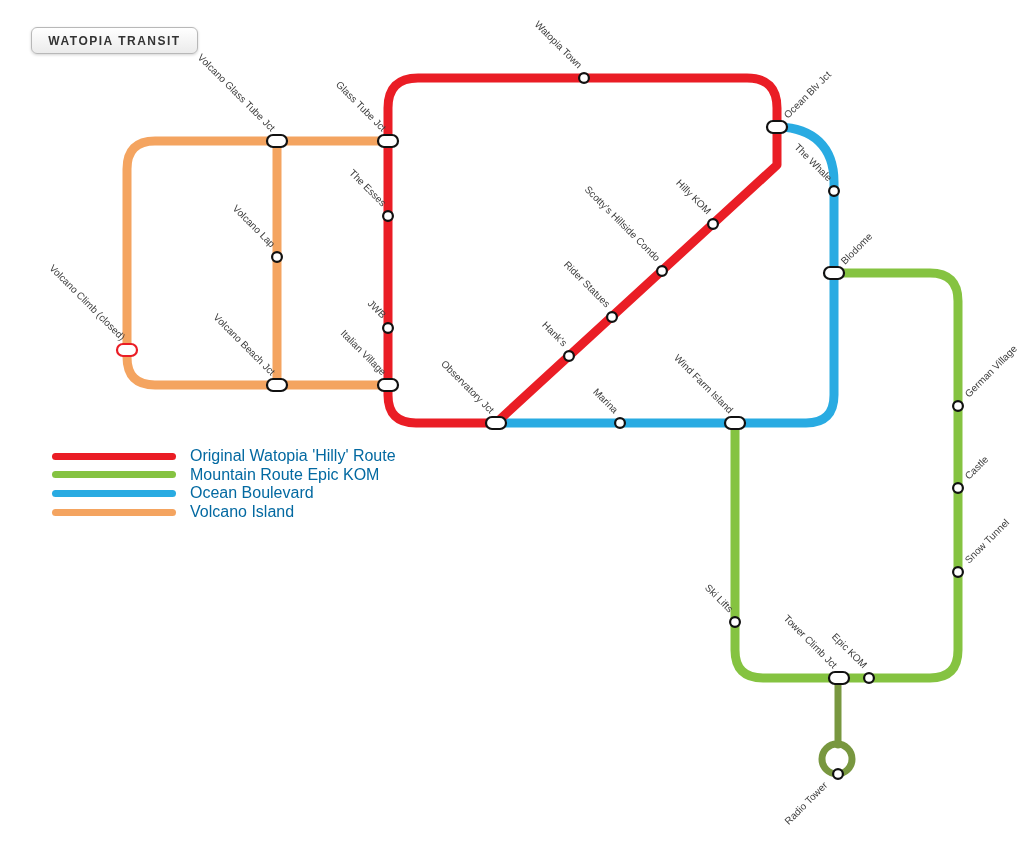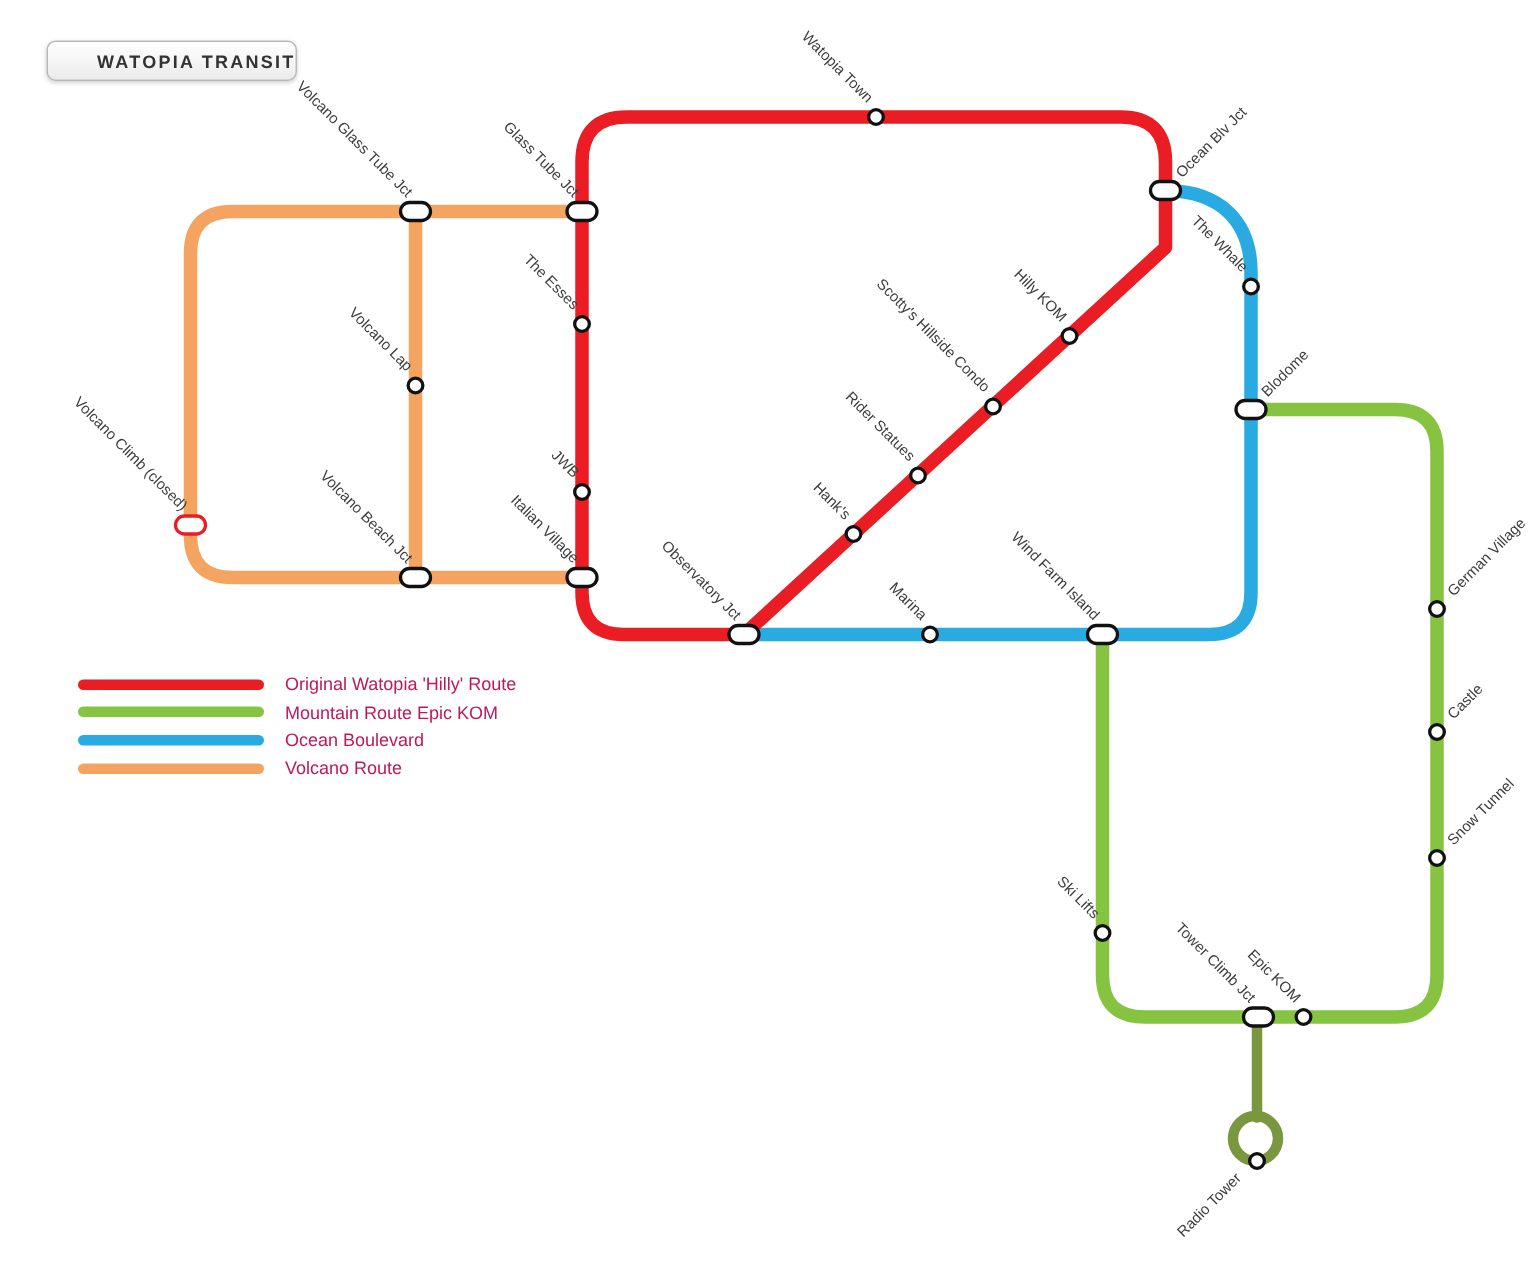--- a/index.html
+++ b/index.html
@@ -5,26 +5,26 @@
   html,body{margin:0;padding:0;background:#fff;}
   #stage{position:relative;width:1024px;height:841px;background:#fff;overflow:hidden;
          font-family:"Liberation Sans",sans-serif;}
   #map-svg{position:absolute;left:0;top:0;}
   #map-svg path{fill:none;stroke-linecap:round;stroke-linejoin:round;}
   #map-svg text{font-family:"Liberation Sans",sans-serif;font-size:10px;}
   .title-box{position:absolute;left:31px;top:27px;width:165px;height:25px;
     border:1px solid #b8b8b8;border-radius:6px;
     background:linear-gradient(#ffffff,#ebebeb);
     box-shadow:0 1px 3px rgba(0,0,0,.18);
-    display:flex;align-items:center;justify-content:flex-end;
+    display:flex;align-items:center;justify-content:center;
     font-size:12px;font-weight:bold;letter-spacing:1.5px;color:#333;}
   .legend{position:absolute;left:52px;top:447px;}
   .legend-row{display:flex;align-items:center;height:18.6px;}
   .swatch{display:inline-block;width:124px;height:7px;border-radius:3.5px;}
-  .legend-label{margin-left:14px;font-size:12px;color:#be185d;}
+  .legend-label{margin-left:14px;font-size:16px;color:#0369a1;}
 </style>
 </head>
 <body>
 
 <div id="stage">
 
   <svg id="map-svg" width="1024" height="841" viewBox="0 0 1024 841">
 
     <g>
       <path stroke-width="9" d="M 388 141 L 155 141 Q 127 141 127 169 L 127 357 Q 127 385 155 385 L 388 385" stroke="#F4A460"></path>
@@ -112,17 +112,17 @@
     <div class="legend-row">
       <span class="swatch" style="background: rgb(133, 195, 65);"></span>
       <span class="legend-label">Mountain Route Epic KOM</span>
     </div>
     <div class="legend-row">
       <span class="swatch" style="background: rgb(41, 171, 226);"></span>
       <span class="legend-label">Ocean Boulevard</span>
     </div>
     <div class="legend-row">
       <span class="swatch" style="background: rgb(244, 164, 96);"></span>
-      <span class="legend-label">Volcano Route</span>
+      <span class="legend-label">Volcano Island</span>
     </div>
   </div>
 
 </div>
 
 </body></html>

